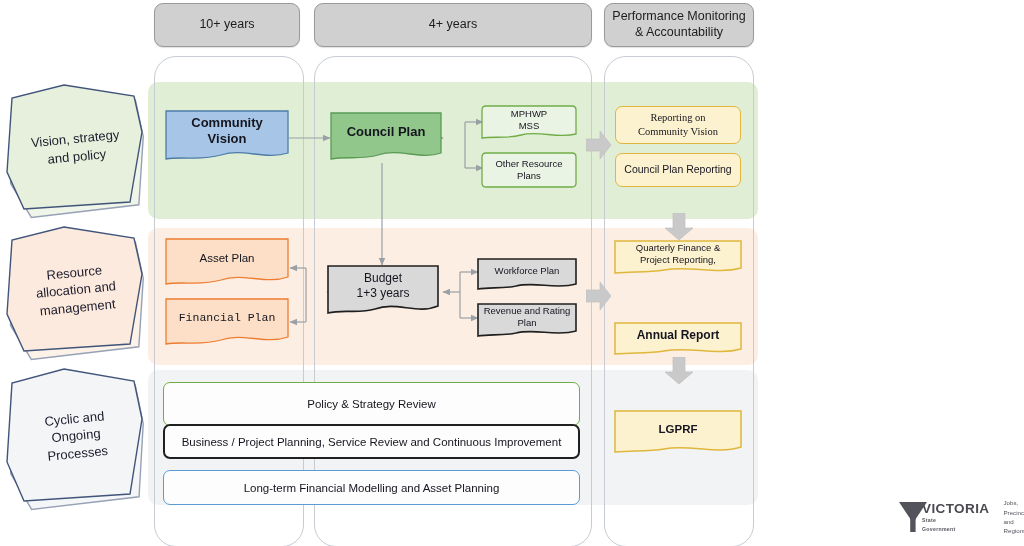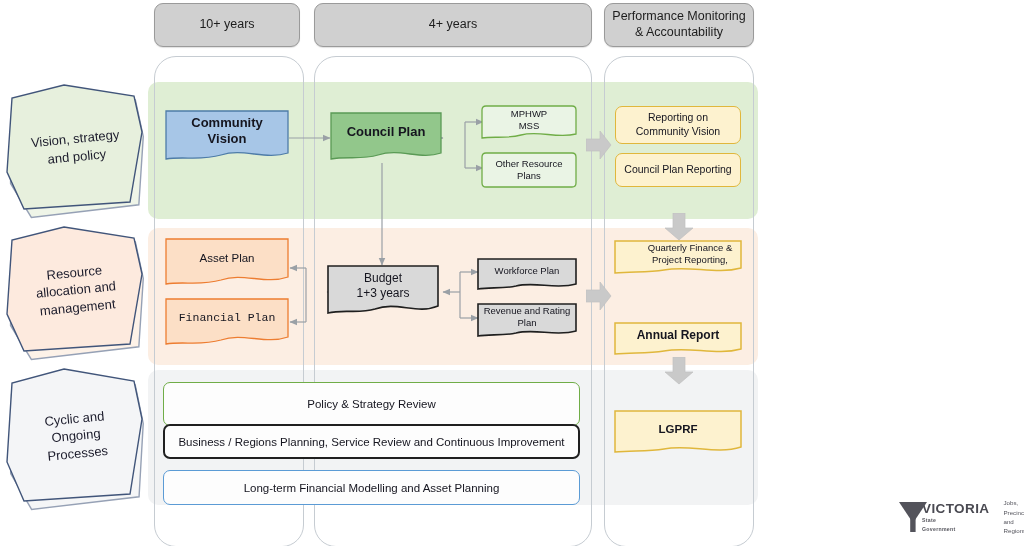--- a/index.html
+++ b/index.html
@@ -195,21 +195,21 @@
   </div>
 
   <div class="doc" style="left:481px;top:152px;width:96px;height:40px;">
     <svg width="96" height="40" viewBox="0 0 96 40" preserveAspectRatio="none">
       <path d="M5,1 L91,1 Q95,1 95,5 L95,31 Q95,35 91,35 L5,35 Q1,35 1,31 L1,5 Q1,1 5,1 Z" fill="#eaf4e5" stroke="#70ad47" stroke-width="1.3"></path>
     </svg>
     <div class="lab" style="white-space:pre-line;font-size:9.5px;height:88%;">Other Resource
 Plans</div>
   </div>
 
-  <div class="rr" style="left:615px;top:106px;width:126px;height:38px;background:#fdf2cf;border:1.4px solid #e0b73c;">
+  <div class="rr" style="left:615px;top:106px;width:126px;height:38px;background:#fdf2cf;border:1.4px solid #e0b73c;font-family:Liberation Serif, serif;">
     <span style="white-space:pre-line;">Reporting on
 Community Vision</span>
   </div>
 
   <div class="rr" style="left:615px;top:153px;width:126px;height:34px;background:#fdf2cf;border:1.4px solid #e0b73c;">
     <span>Council Plan Reporting</span>
   </div>
 
   <div class="doc" style="left:165px;top:238px;width:124px;height:52px;">
     <svg width="124" height="52" viewBox="0 0 124 52" preserveAspectRatio="none">
@@ -241,42 +241,42 @@
   </div>
 
   <div class="doc" style="left:477px;top:303px;width:100px;height:38px;">
     <svg width="100" height="38" viewBox="0 0 100 38" preserveAspectRatio="none">
       <path d="M1,1 L99,1 L99,28 C79,34 58,25 39,30 C26,33 12,31 1,33 Z" fill="#d9d9d9" stroke="#1f1f1f" stroke-width="1.6"></path>
     </svg>
     <div class="lab" style="font-size:9.5px;white-space:pre-line;height:72%;">Revenue and Rating
 Plan</div>
   </div>
 
-  <div class="doc" style="left:614px;top:240px;width:128px;height:38px;padding-left:24px;">
+  <div class="doc" style="left:614px;top:240px;width:128px;height:38px;">
     <svg width="128" height="38" viewBox="0 0 128 38" preserveAspectRatio="none">
       <path d="M1,1 L127,1 L127,28 C102,35 76,25 50,30 C33,33 16,31 1,33 Z" fill="#fdf2cf" stroke="#e0b73c" stroke-width="1.5"></path>
     </svg>
     <div class="lab" style="font-size:9.5px;white-space:pre-line;height:72%;">Quarterly Finance &amp;
 Project Reporting,</div>
   </div>
 
 
   <div class="doc" style="left:614px;top:322px;width:128px;height:38px;">
     <svg width="128" height="38" viewBox="0 0 128 38" preserveAspectRatio="none">
       <path d="M1,1 L127,1 L127,27 C102,34 76,24 50,29 C33,32 16,30 1,32 Z" fill="#fdf2cf" stroke="#e0b73c" stroke-width="1.5"></path>
     </svg>
     <div class="lab big-label" style="font-size:12px;height:72%;">Annual Report</div>
   </div>
 
   <div class="bar" style="left:163px;top:382px;width:417px;height:44px;border:1.5px solid #70ad47;">
     <span>Policy &amp; Strategy Review</span>
   </div>
 
   <div class="bar" style="left:163px;top:424px;width:417px;height:35px;border:2px solid #202020;">
-    <span>Business / Regions Planning, Service Review and Continuous Improvement</span>
+    <span>Business / Project Planning, Service Review and Continuous Improvement</span>
   </div>
 
   <div class="bar" style="left:163px;top:470px;width:417px;height:35px;border:1.5px solid #5b9bd5;">
     <span>Long-term Financial Modelling and Asset Planning</span>
   </div>
 
   <div class="doc" style="left:614px;top:410px;width:128px;height:50px;">
     <svg width="128" height="50" viewBox="0 0 128 50" preserveAspectRatio="none">
       <path d="M1,1 L127,1 L127,37 C102,45 76,34 50,39 C33,42 16,40 1,42 Z" fill="#fdf2cf" stroke="#e0b73c" stroke-width="1.5"></path>
     </svg>

